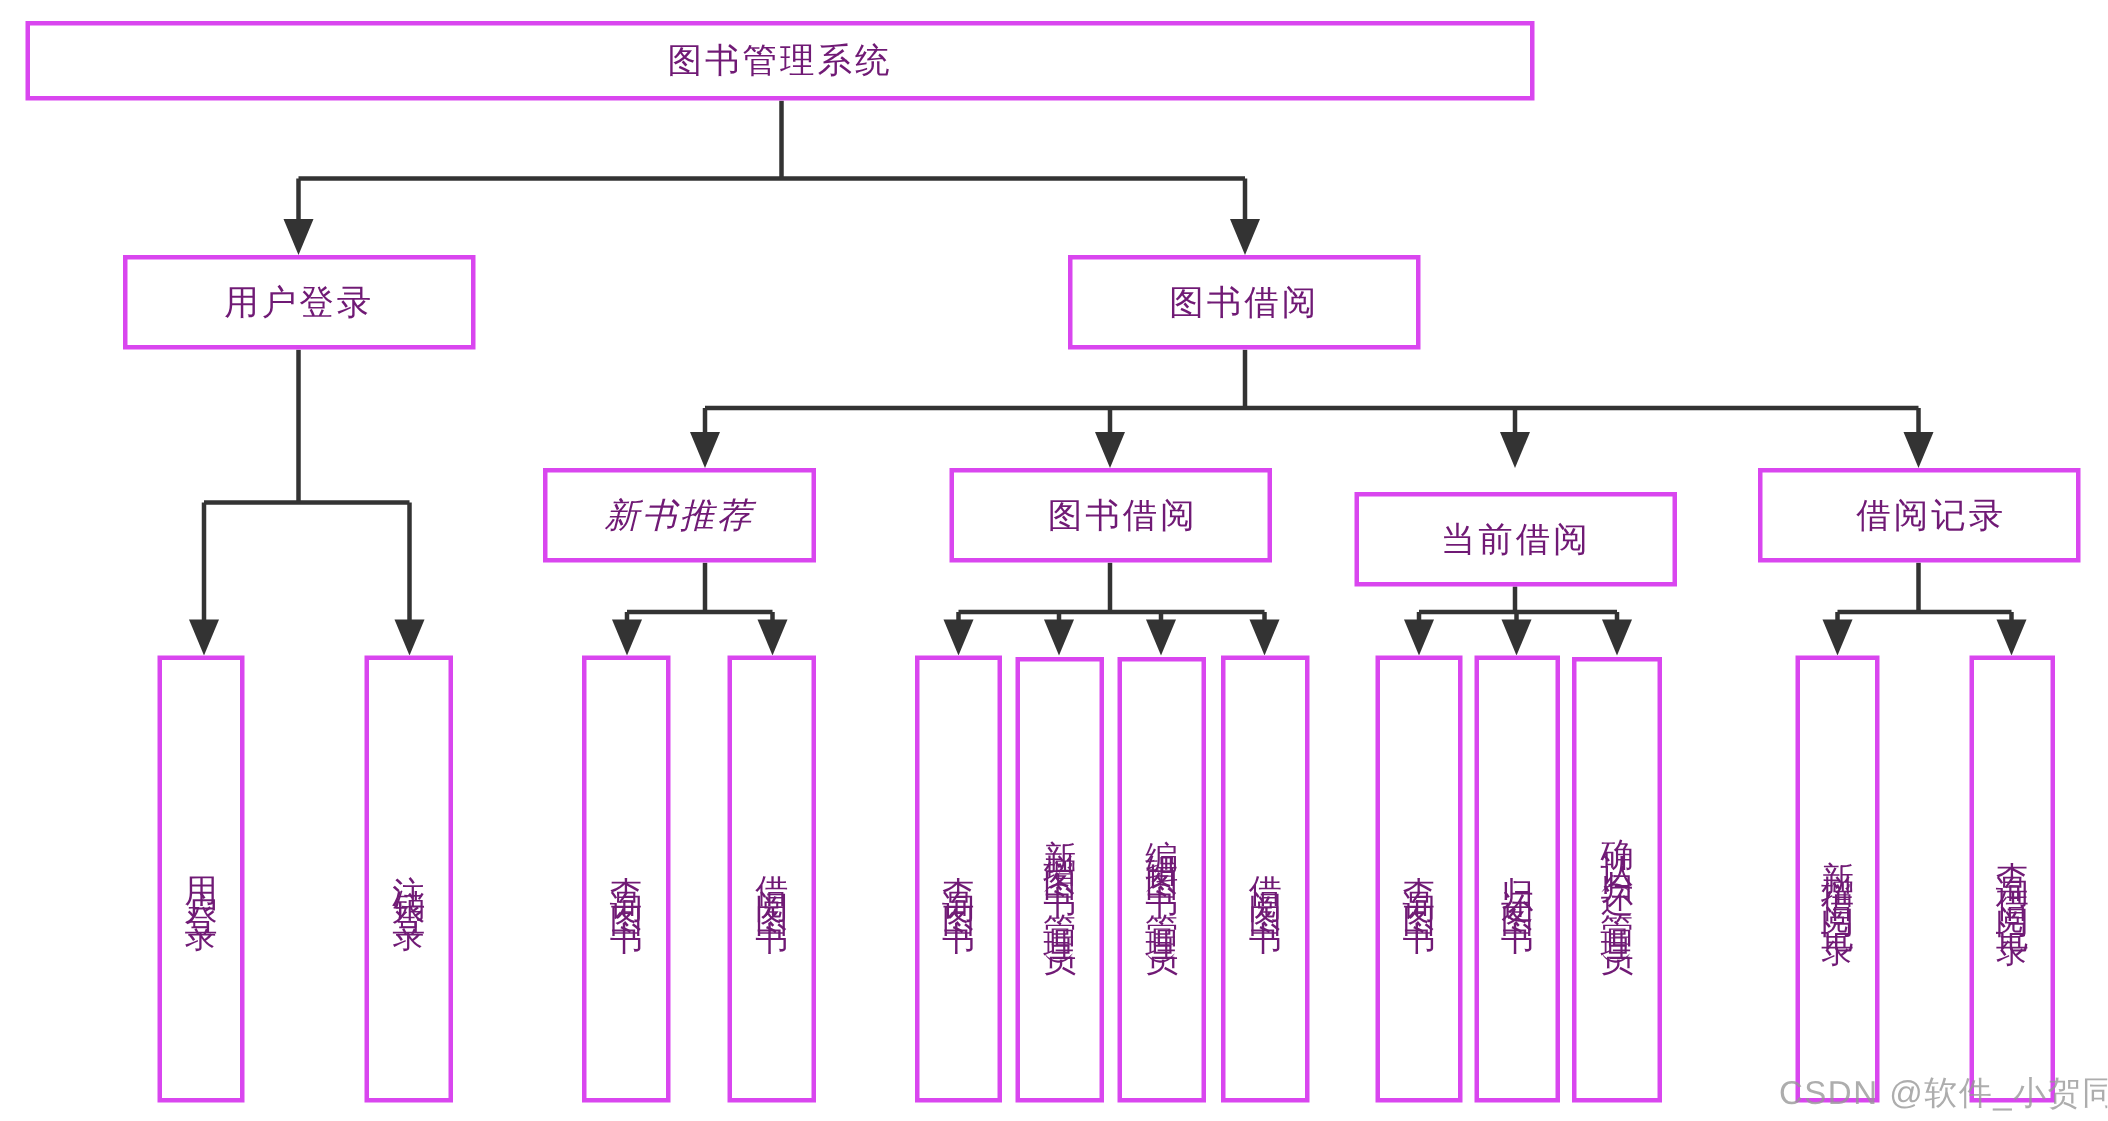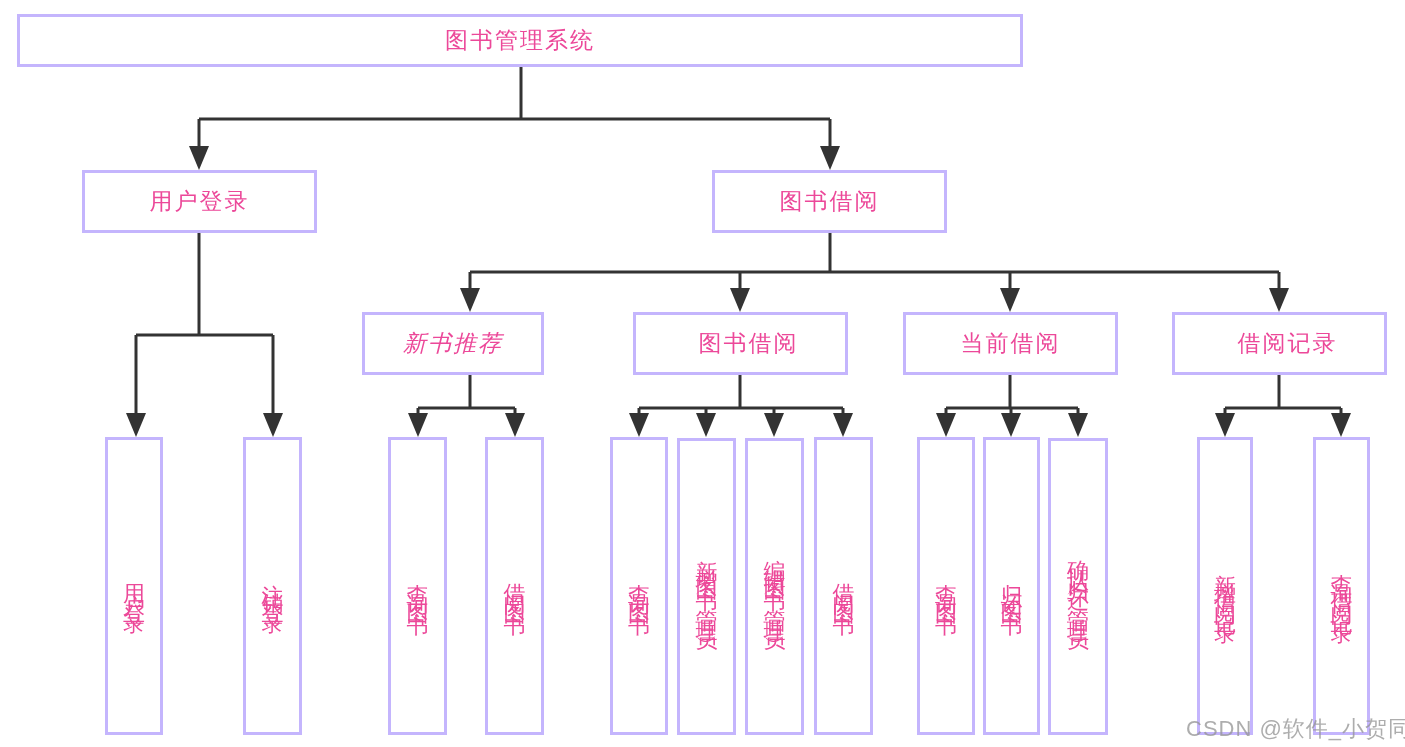--- a/index.html
+++ b/index.html
@@ -24,26 +24,26 @@
   .connectors line {
     stroke: #333333;
     stroke-width: 3;
   }
   .connectors polygon {
     fill: #333333;
   }
   .node {
     position: absolute;
     box-sizing: border-box;
-    border: 3px solid #c4b5fd;
+    border: 3px solid #d946ef;
     background: #ffffff;
     display: flex;
     align-items: center;
     justify-content: center;
-    color: #ec4899;
+    color: #701a75;
   }
   .hnode {
     font-size: 23px;
     letter-spacing: 2px;
     white-space: nowrap;
   }
   .vnode {
     font-size: 22px;
   }
   .vnode .vtext {
@@ -155,21 +155,21 @@
   <div class="node hnode" style="left:712px; top:170px; width:235px; height:63px;">
     <span>图书借阅</span>
   </div>
 
   <div class="node hnode" style="left:362px; top:312px; width:182px; height:63px;font-style:italic;">
     <span>新书推荐</span>
   </div>
   <div class="node hnode" style="left:633px; top:312px; width:215px; height:63px;padding-left:16px;">
     <span>图书借阅</span>
   </div>
-  <div class="node hnode" style="left:903px; top:312px; width:215px; height:63px;">
+  <div class="node hnode" style="left:903px; top:328px; width:215px; height:63px;">
     <span>当前借阅</span>
   </div>
   <div class="node hnode" style="left:1172px; top:312px; width:215px; height:63px;padding-left:16px;">
     <span>借阅记录</span>
   </div>
 
   <div class="node vnode" style="left:105px; top:437px; width:58px; height:298px;">
     <span class="vtext">用户登录</span>
   </div>
   <div class="node vnode" style="left:243px; top:437px; width:59px; height:298px;">

